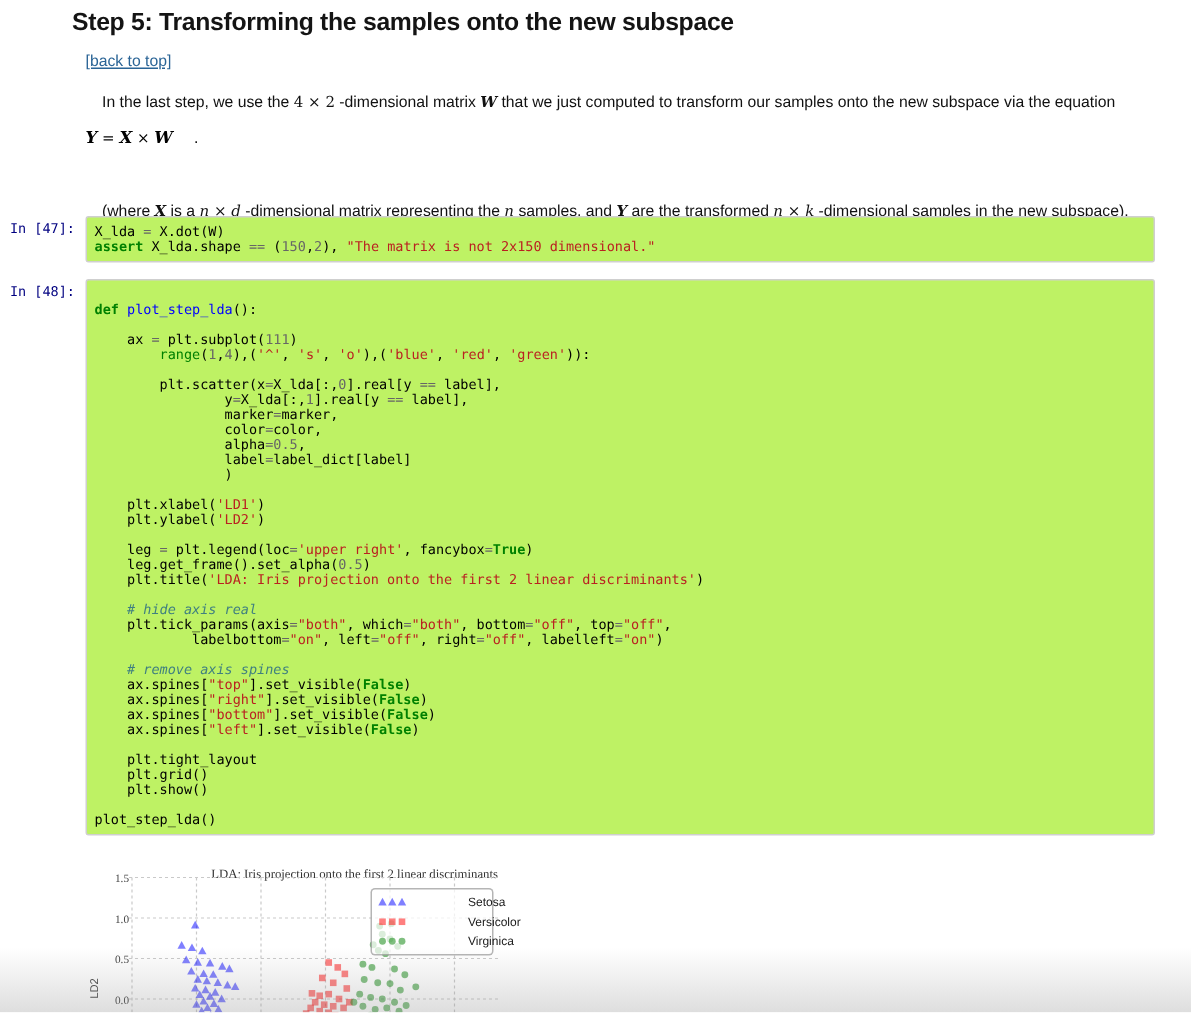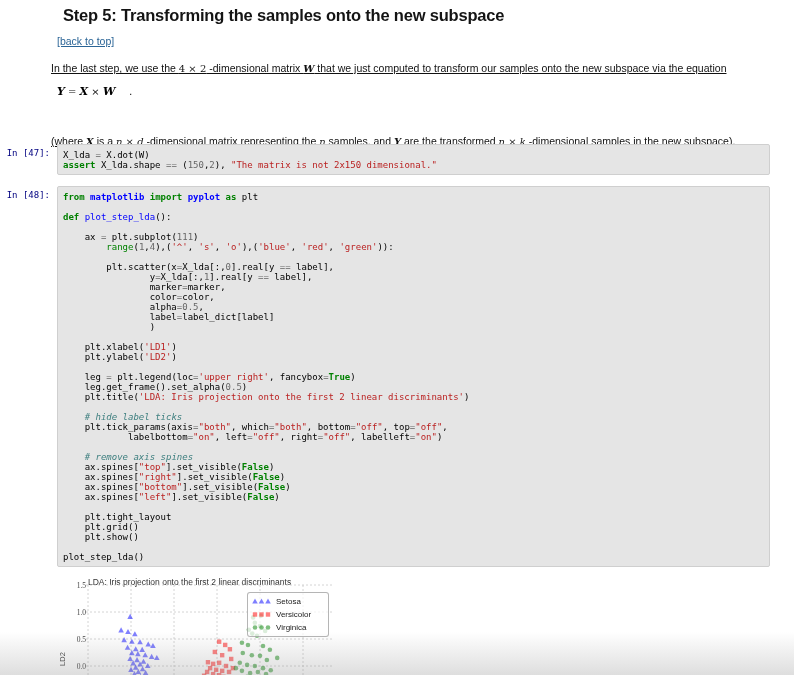--- a/index.html
+++ b/index.html
@@ -1,49 +1,49 @@
 <!DOCTYPE html>
 <html><head>
 <meta charset="utf-8">
 <style>
   html,body{margin:0;padding:0;background:#fff;}
   .page{position:relative;width:794px;height:675px;overflow:hidden;background:#fff;
         font-family:"Liberation Sans",sans-serif;color:#000;}
-  .h1{position:absolute;left:63px;top:6px;font-size:16.5px;font-weight:bold;color:#141414;letter-spacing:-0.2px;}
+  .h1{position:absolute;left:48px;top:6px;font-size:16.5px;font-weight:bold;color:#141414;letter-spacing:-0.2px;}
   .backlink{position:absolute;left:57px;top:35px;font-size:10.5px;color:#2a6496;text-decoration:underline;cursor:pointer;}
-  .para{position:absolute;left:51px;font-size:10.5px;color:#111;white-space:nowrap;text-decoration:underline;}
+  .para{position:absolute;left:68px;font-size:10.5px;color:#111;white-space:nowrap;}
   .mn{font-family:"DejaVu Serif",serif;font-size:10px;}
   .mi{font-family:"DejaVu Serif",serif;font-style:italic;font-size:10px;}
   .mv{font-family:"DejaVu Serif",serif;font-style:italic;font-weight:bold;font-size:10px;}
   .eq{position:absolute;left:57px;top:85px;font-family:"DejaVu Serif",serif;font-size:11px;}
   .eq .mv{font-size:11px;}
   .eq-dot{margin-left:14px;font-family:"Liberation Sans",sans-serif;font-size:10.5px;}
   .prompt{position:absolute;left:0;width:50px;text-align:right;
           font-family:"DejaVu Sans Mono",monospace;font-size:9px;color:#000080;}
-  .codebox{position:absolute;left:57px;width:700px;background:#e5e5e5;border:1px solid #cfcfcf;
+  .codebox{position:absolute;left:57px;width:700px;background:#bef264;border:1px solid #cfcfcf;
            border-radius:2px;padding:5px 6px 4px 5px;}
   .cl{height:10px;line-height:10px;white-space:pre;font-family:"DejaVu Sans Mono",monospace;font-size:9px;color:#000;}
   .t-pl{color:#000;}
   .t-kw{color:#008000;font-weight:bold;}
   .t-ow{color:#AA22FF;font-weight:bold;}
   .t-op{color:#666666;}
   .t-str{color:#BA2121;}
   .t-cm{color:#408080;font-style:italic;}
   .t-nn{color:#0000FF;font-weight:bold;}
   .t-fn{color:#0000FF;}
   .t-bi{color:#008000;}
   .figure{position:absolute;left:0;top:576px;width:794px;height:99px;}
-  .chart-title{position:absolute;left:88px;top:1px;width:244px;text-align:left;
-               font-size:8.5px;color:#333;}
+  .chart-title{position:absolute;left:88px;top:1px;width:244px;text-align:right;
+               font-size:8.5px;color:#333;font-family:Liberation Serif, serif;}
   .ytick{position:absolute;left:60px;width:26px;text-align:right;font-size:7.5px;color:#444;font-family:Liberation Serif, serif;}
   .ylab{position:absolute;left:51px;top:78px;width:24px;height:10px;font-size:7.5px;color:#444;
         transform:rotate(-90deg);text-align:center;}
   .legend{position:absolute;left:247px;top:16px;width:74px;background:rgba(255,255,255,0.72);
           border:1px solid rgba(120,120,120,0.55);border-radius:3px;padding:2px 3px;z-index:3;}
-  .lrow{display:flex;align-items:center;height:13px;}
+  .lrow{display:flex;align-items:center;height:13px;gap:36px;}
   .lrow svg{flex:0 0 auto;margin-right:4px;}
   .lrow .ltxt{font-size:8px;color:#1a1a1a;}
   .plot-svg{position:absolute;left:0;top:0;z-index:1;}
   .fade{position:absolute;left:0;top:632px;width:794px;height:43px;z-index:9;pointer-events:none;
         background:linear-gradient(to bottom,rgba(145,145,145,0) 0%,rgba(145,145,145,0.30) 100%);}
 </style>
 </head>
 <body>
 
 <div class="page">
@@ -65,21 +65,20 @@
   </div>
 
   <div class="prompt" style="top:148px;">In [47]:</div>
   <div class="codebox" style="top:144px;">
       <div class="cl"><span class="t-pl">X_lda </span><span class="t-op">=</span><span class="t-pl"> X.dot(W)</span></div>
       <div class="cl"><span class="t-kw">assert</span><span class="t-pl"> X_lda.shape </span><span class="t-op">==</span><span class="t-pl"> (</span><span class="t-op">150</span><span class="t-pl">,</span><span class="t-op">2</span><span class="t-pl">), </span><span class="t-str">"The matrix is not 2x150 dimensional."</span></div>
     </div>
 
   <div class="prompt" style="top:190px;">In [48]:</div>
   <div class="codebox" style="top:186px;">
-      <div class="cl"><span class="t-kw">from</span><span class="t-pl"> </span><span class="t-nn">matplotlib</span><span class="t-pl"> </span><span class="t-kw">import</span><span class="t-pl"> </span><span class="t-nn">pyplot</span><span class="t-pl"> </span><span class="t-kw">as</span><span class="t-pl"> plt</span></div>
       <div class="cl">&nbsp;</div>
       <div class="cl"><span class="t-kw">def</span><span class="t-pl"> </span><span class="t-fn">plot_step_lda</span><span class="t-pl">():</span></div>
       <div class="cl">&nbsp;</div>
       <div class="cl"><span class="t-pl">    ax </span><span class="t-op">=</span><span class="t-pl"> plt.subplot(</span><span class="t-op">111</span><span class="t-pl">)</span></div>
       <div class="cl"><span class="t-pl">        </span><span class="t-bi">range</span><span class="t-pl">(</span><span class="t-op">1</span><span class="t-pl">,</span><span class="t-op">4</span><span class="t-pl">),(</span><span class="t-str">'^'</span><span class="t-pl">, </span><span class="t-str">'s'</span><span class="t-pl">, </span><span class="t-str">'o'</span><span class="t-pl">),(</span><span class="t-str">'blue'</span><span class="t-pl">, </span><span class="t-str">'red'</span><span class="t-pl">, </span><span class="t-str">'green'</span><span class="t-pl">)):</span></div>
       <div class="cl">&nbsp;</div>
       <div class="cl"><span class="t-pl">        plt.scatter(x</span><span class="t-op">=</span><span class="t-pl">X_lda[:,</span><span class="t-op">0</span><span class="t-pl">].real[y </span><span class="t-op">==</span><span class="t-pl"> label],</span></div>
       <div class="cl"><span class="t-pl">                y</span><span class="t-op">=</span><span class="t-pl">X_lda[:,</span><span class="t-op">1</span><span class="t-pl">].real[y </span><span class="t-op">==</span><span class="t-pl"> label],</span></div>
       <div class="cl"><span class="t-pl">                marker</span><span class="t-op">=</span><span class="t-pl">marker,</span></div>
       <div class="cl"><span class="t-pl">                color</span><span class="t-op">=</span><span class="t-pl">color,</span></div>
@@ -87,21 +86,21 @@
       <div class="cl"><span class="t-pl">                label</span><span class="t-op">=</span><span class="t-pl">label_dict[label]</span></div>
       <div class="cl"><span class="t-pl">                )</span></div>
       <div class="cl">&nbsp;</div>
       <div class="cl"><span class="t-pl">    plt.xlabel(</span><span class="t-str">'LD1'</span><span class="t-pl">)</span></div>
       <div class="cl"><span class="t-pl">    plt.ylabel(</span><span class="t-str">'LD2'</span><span class="t-pl">)</span></div>
       <div class="cl">&nbsp;</div>
       <div class="cl"><span class="t-pl">    leg </span><span class="t-op">=</span><span class="t-pl"> plt.legend(loc</span><span class="t-op">=</span><span class="t-str">'upper right'</span><span class="t-pl">, fancybox</span><span class="t-op">=</span><span class="t-kw">True</span><span class="t-pl">)</span></div>
       <div class="cl"><span class="t-pl">    leg.get_frame().set_alpha(</span><span class="t-op">0.5</span><span class="t-pl">)</span></div>
       <div class="cl"><span class="t-pl">    plt.title(</span><span class="t-str">'LDA: Iris projection onto the first 2 linear discriminants'</span><span class="t-pl">)</span></div>
       <div class="cl">&nbsp;</div>
-      <div class="cl"><span class="t-pl">    </span><span class="t-cm"># hide label ticks</span></div>
+      <div class="cl"><span class="t-pl">    </span><span class="t-cm"># hide axis real</span></div>
       <div class="cl"><span class="t-pl">    plt.tick_params(axis</span><span class="t-op">=</span><span class="t-str">"both"</span><span class="t-pl">, which</span><span class="t-op">=</span><span class="t-str">"both"</span><span class="t-pl">, bottom</span><span class="t-op">=</span><span class="t-str">"off"</span><span class="t-pl">, top</span><span class="t-op">=</span><span class="t-str">"off"</span><span class="t-pl">,</span></div>
       <div class="cl"><span class="t-pl">            labelbottom</span><span class="t-op">=</span><span class="t-str">"on"</span><span class="t-pl">, left</span><span class="t-op">=</span><span class="t-str">"off"</span><span class="t-pl">, right</span><span class="t-op">=</span><span class="t-str">"off"</span><span class="t-pl">, labelleft</span><span class="t-op">=</span><span class="t-str">"on"</span><span class="t-pl">)</span></div>
       <div class="cl">&nbsp;</div>
       <div class="cl"><span class="t-pl">    </span><span class="t-cm"># remove axis spines</span></div>
       <div class="cl"><span class="t-pl">    ax.spines[</span><span class="t-str">"top"</span><span class="t-pl">].set_visible(</span><span class="t-kw">False</span><span class="t-pl">)</span></div>
       <div class="cl"><span class="t-pl">    ax.spines[</span><span class="t-str">"right"</span><span class="t-pl">].set_visible(</span><span class="t-kw">False</span><span class="t-pl">)</span></div>
       <div class="cl"><span class="t-pl">    ax.spines[</span><span class="t-str">"bottom"</span><span class="t-pl">].set_visible(</span><span class="t-kw">False</span><span class="t-pl">)</span></div>
       <div class="cl"><span class="t-pl">    ax.spines[</span><span class="t-str">"left"</span><span class="t-pl">].set_visible(</span><span class="t-kw">False</span><span class="t-pl">)</span></div>
       <div class="cl">&nbsp;</div>
       <div class="cl"><span class="t-pl">    plt.tight_layout</span></div>

